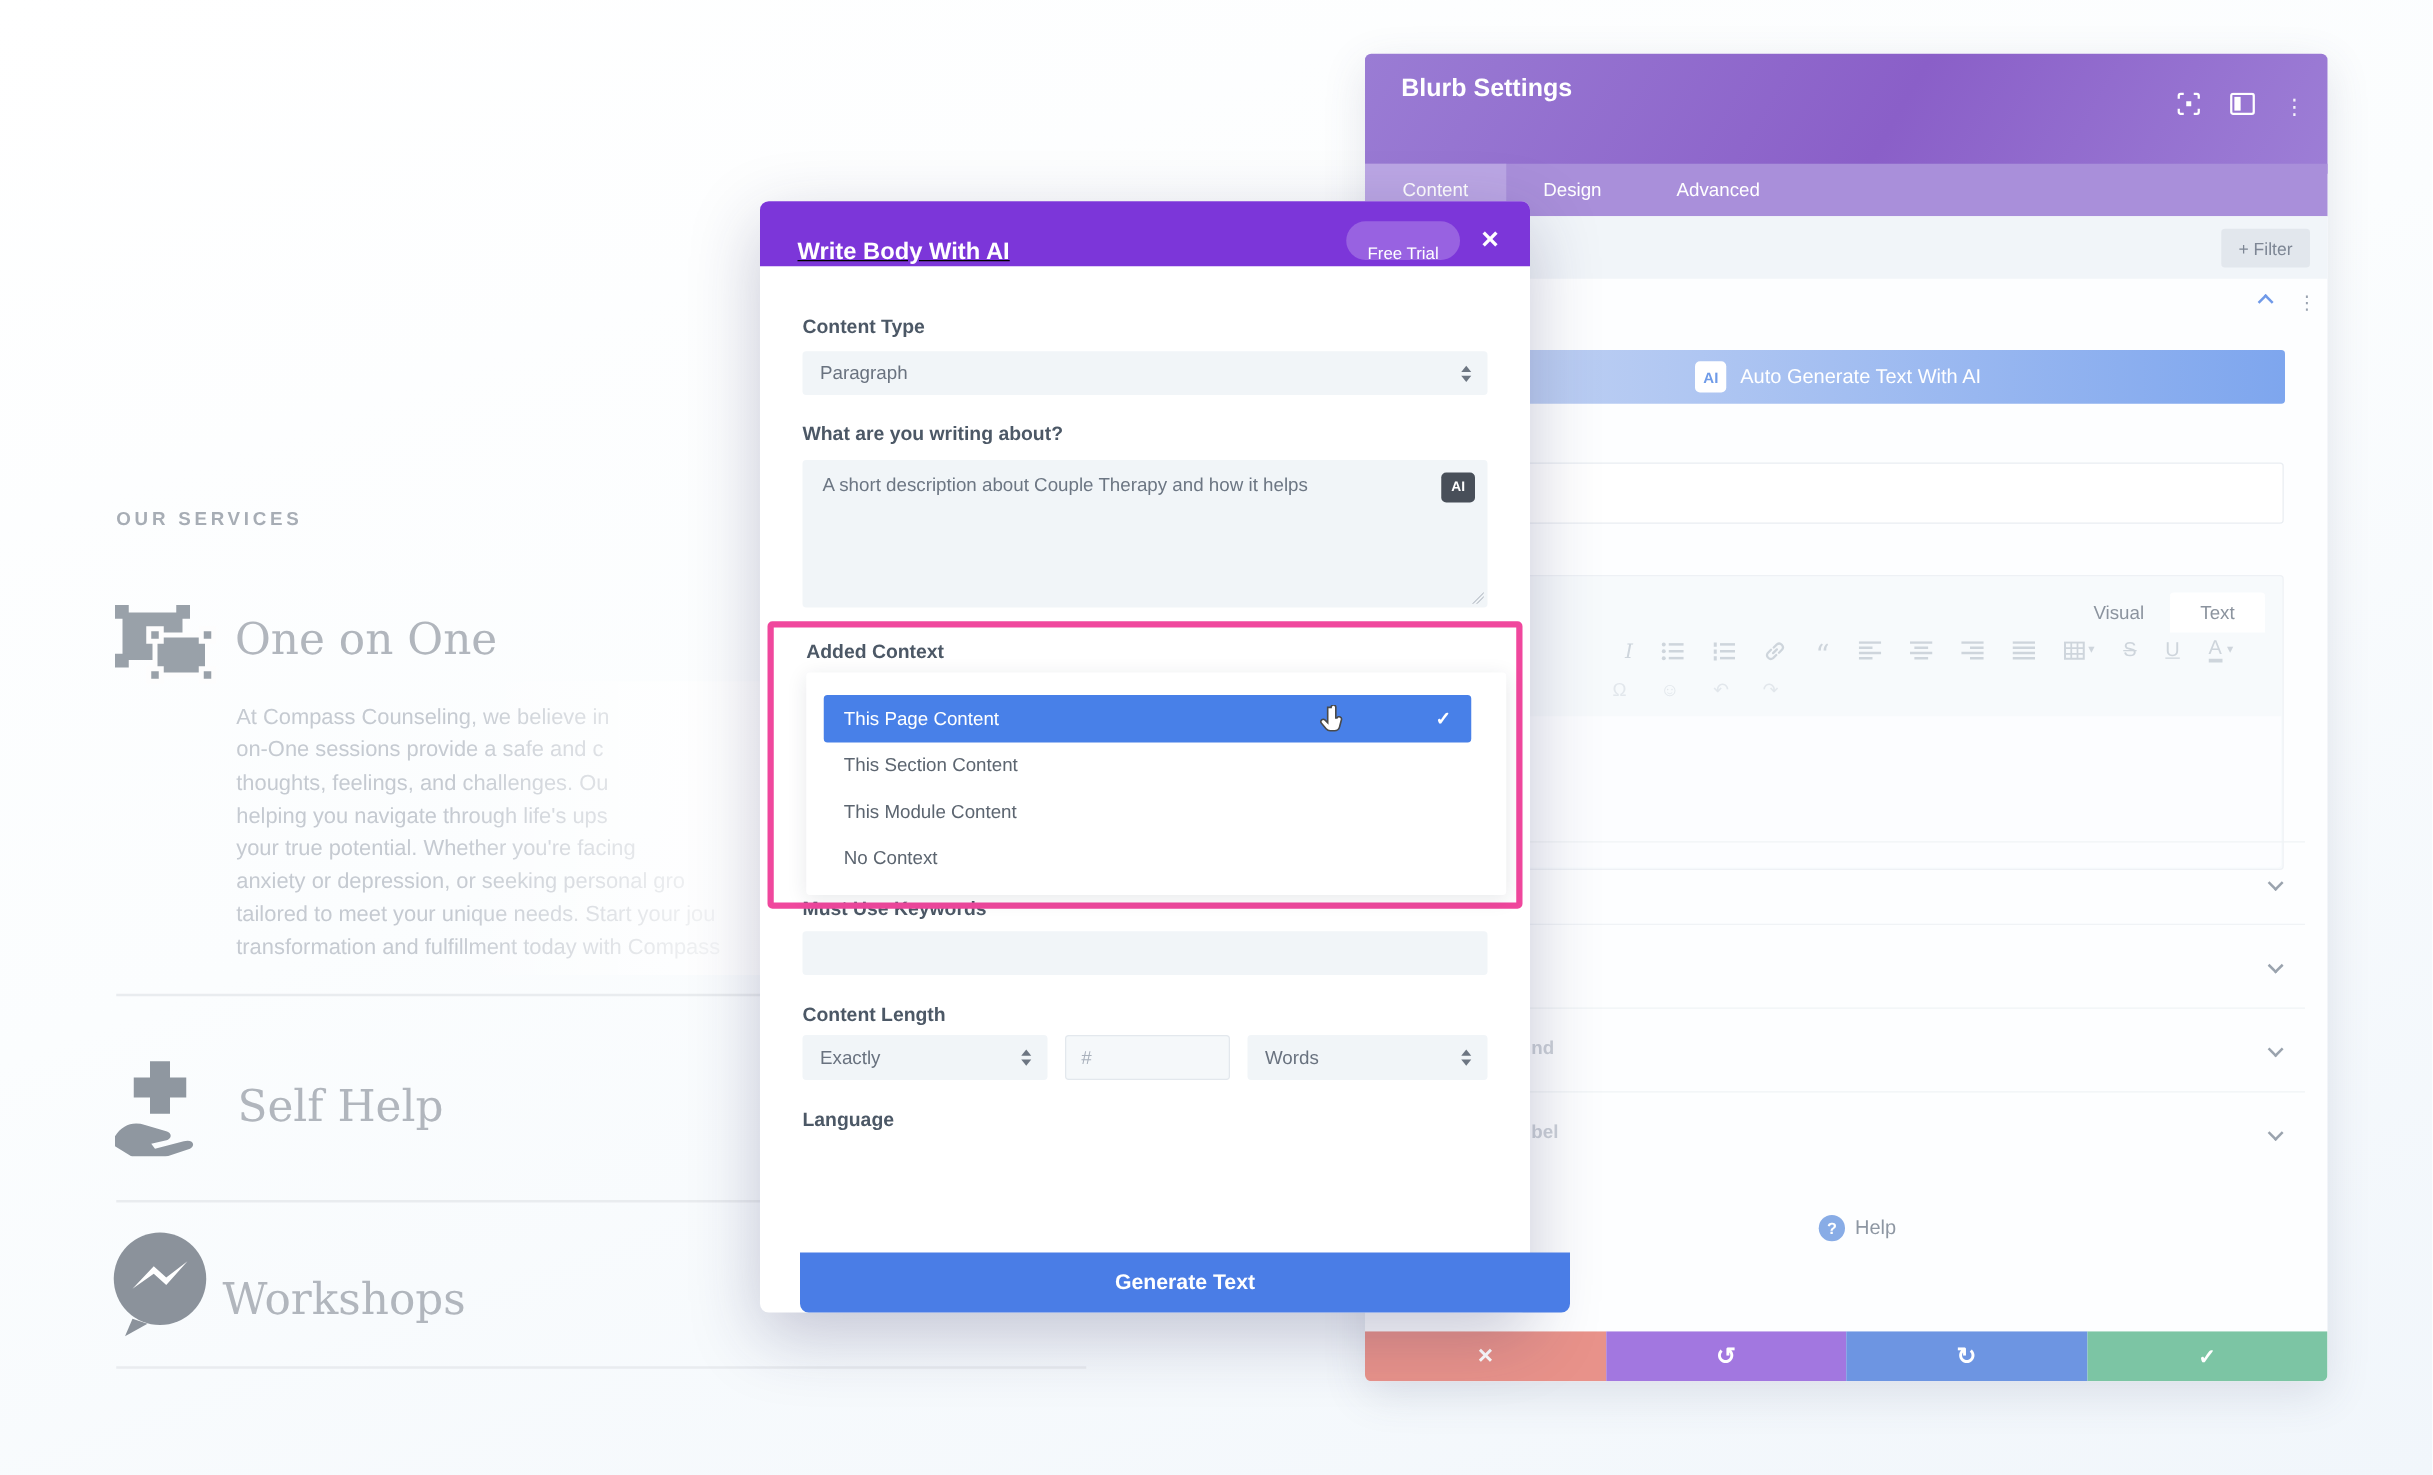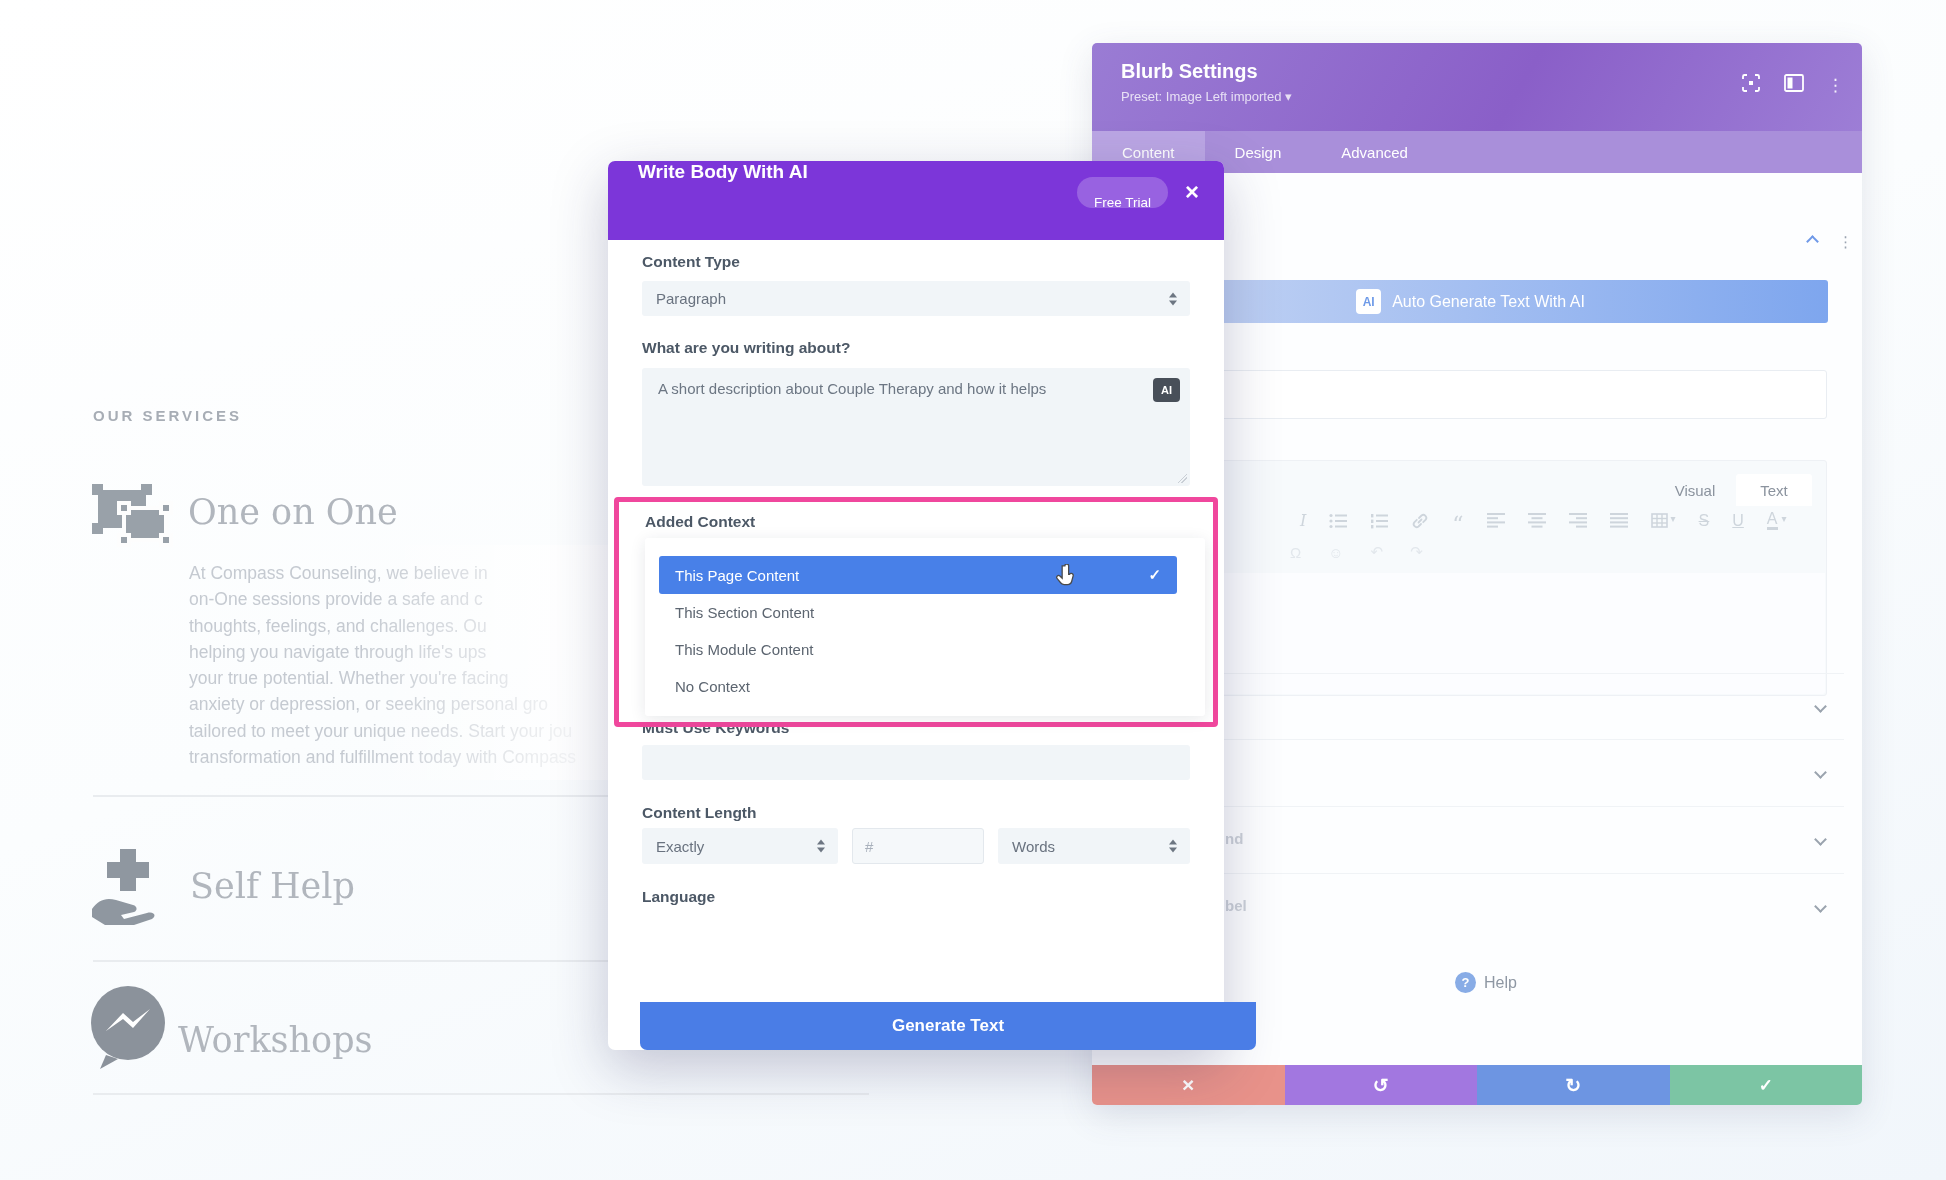--- a/index.html
+++ b/index.html
@@ -89,22 +89,22 @@
                   border-radius:0 0 5px 5px; overflow:hidden; }
   .pf-btn { flex:1; display:flex; align-items:center; justify-content:center; color:#ffffff; }
   .pf-close { background:#e8928a; font-size:21px; font-weight:bold; }
   .pf-undo  { background:#a277e0; font-size:19px; font-weight:bold; }
   .pf-redo  { background:#6d95e2; font-size:19px; font-weight:bold; }
   .pf-save  { background:#7cc5a4; font-size:17px; font-weight:bold; }
 
   
   .modal { position:absolute; left:608px; top:161px; width:616px; height:889px; background:#ffffff;
            border-radius:7px; box-shadow:0 18px 55px rgba(40,40,90,.25); }
-  .modal-header { position:absolute; left:0; top:0; right:0; height:79px; background:#7c36d9;
-                  border-radius:7px 7px 0 0; display:flex; align-items:flex-start; padding-left:30px; }
+  .modal-header { position:absolute; left:0; top:0; right:0; height:52px; background:#7c36d9;
+                  border-radius:7px 7px 0 0; display:flex; align-items:flex-end; padding-left:30px;text-decoration:underline; }
   .modal-title { font-size:19px; font-weight:600; color:#ffffff; }
   .trial-pill { position:absolute; right:56px; top:16px; height:31px; padding:10px 17px; line-height:31px;
                 border-radius:16px; background:rgba(255,255,255,.22); color:#ffffff; font-size:13.5px; }
   .modal-close { position:absolute; right:17px; top:16px; width:30px; height:30px; color:#ffffff;
                  font-size:24px; font-weight:bold; display:flex; align-items:center; justify-content:center; }
   .flabel { position:absolute; font-size:15.5px; font-weight:600; color:#4c5866; }
 
   .sel { position:absolute; height:35px; background:#f1f5f8; border-radius:3px;
          display:flex; align-items:center; padding:0 14px; font-size:15px; color:#69727f; }
   .updown { position:absolute; right:13px; top:50%; transform:translateY(-50%);
@@ -198,23 +198,20 @@
       <path d="M16 70 L10 84 L28 74 Z" fill="#8b929b"></path>
       <path d="M16 46 L33 28 L43 37 L60 24 L43 43 L33 34 Z" fill="#ffffff"></path>
     </svg>
   </div>
   <div class="svc-title" style="left:178px; top:1020px;text-align:right;">Workshops</div>
   <div class="page-divider" style="top:1093px;"></div>
 
   <div class="panel">
     <div class="panel-header">
       <div class="panel-title">Blurb Settings</div>
-      <div class="panel-preset">
-        <span>Preset: Image Left imported</span> <span>▾</span>
-      </div>
       <div class="hdr-icons">
         <span>
           <svg width="20" height="20" viewBox="0 0 20 20">
               <path d="M2 6V3.5A1.5 1.5 0 0 1 3.5 2H6 M14 2h2.5A1.5 1.5 0 0 1 18 3.5V6 M18 14v2.5a1.5 1.5 0 0 1-1.5 1.5H14 M6 18H3.5A1.5 1.5 0 0 1 2 16.5V14" fill="none" stroke="#ffffff" stroke-width="1.8"></path>
               <rect x="8" y="8" width="4" height="4" fill="#ffffff"></rect>
             </svg>
         </span>
         <span>
           <svg width="20" height="18" viewBox="0 0 20 18">
               <rect x="1" y="1" width="18" height="16" rx="1.5" fill="none" stroke="#ffffff" stroke-width="1.8"></rect>
@@ -224,20 +221,23 @@
         <span class="kebab">⋮</span>
       </div>
     </div>
 
     <div class="tabbar">
       <div class="tab active">Content</div>
       <div class="tab">Design</div>
       <div class="tab">Advanced</div>
     </div>
 
+    <div class="filter-row">
+      <div class="filter-btn">+ Filter</div>
+    </div>
   </div>
 
   <span class="collapse-chev"></span>
   <span class="panel-kebab2">⋮</span>
 
   <div class="auto-btn">
     <span class="ai-chip">AI</span>
     <span class="auto-label">Auto Generate Text With AI</span>
   </div>
 

